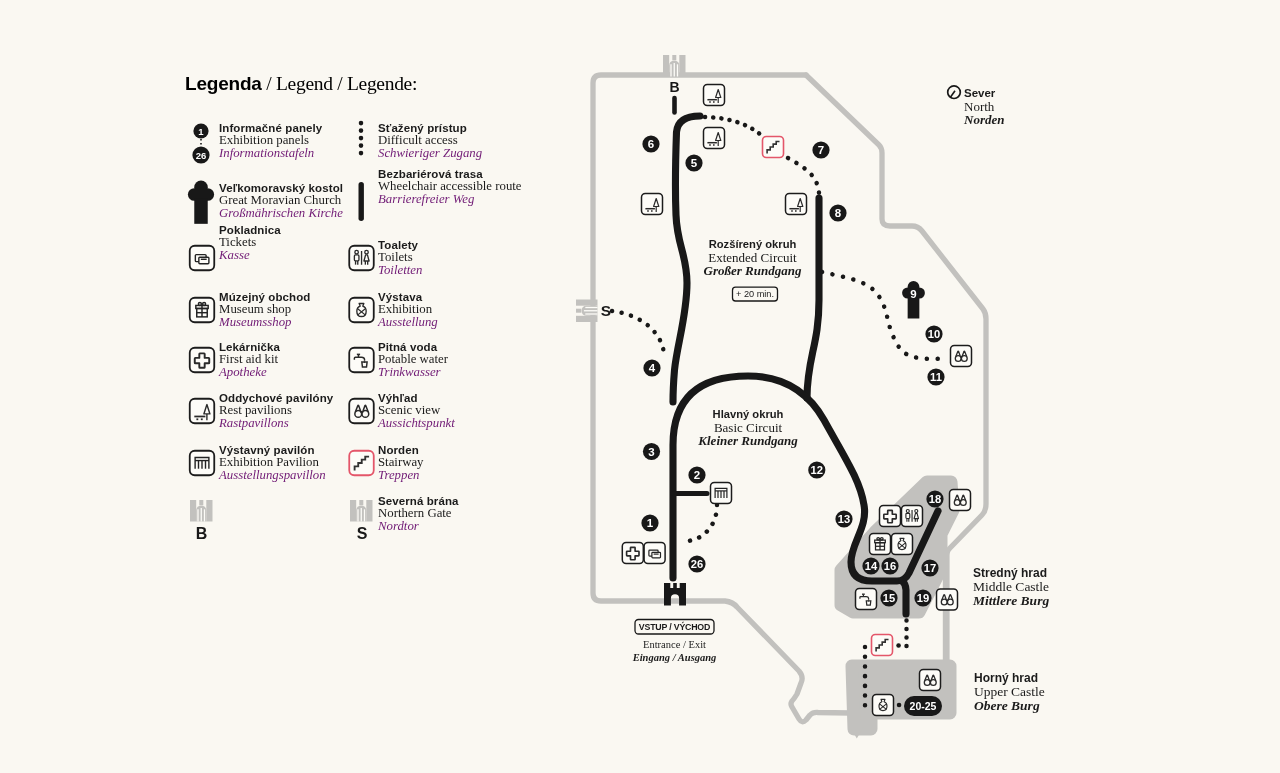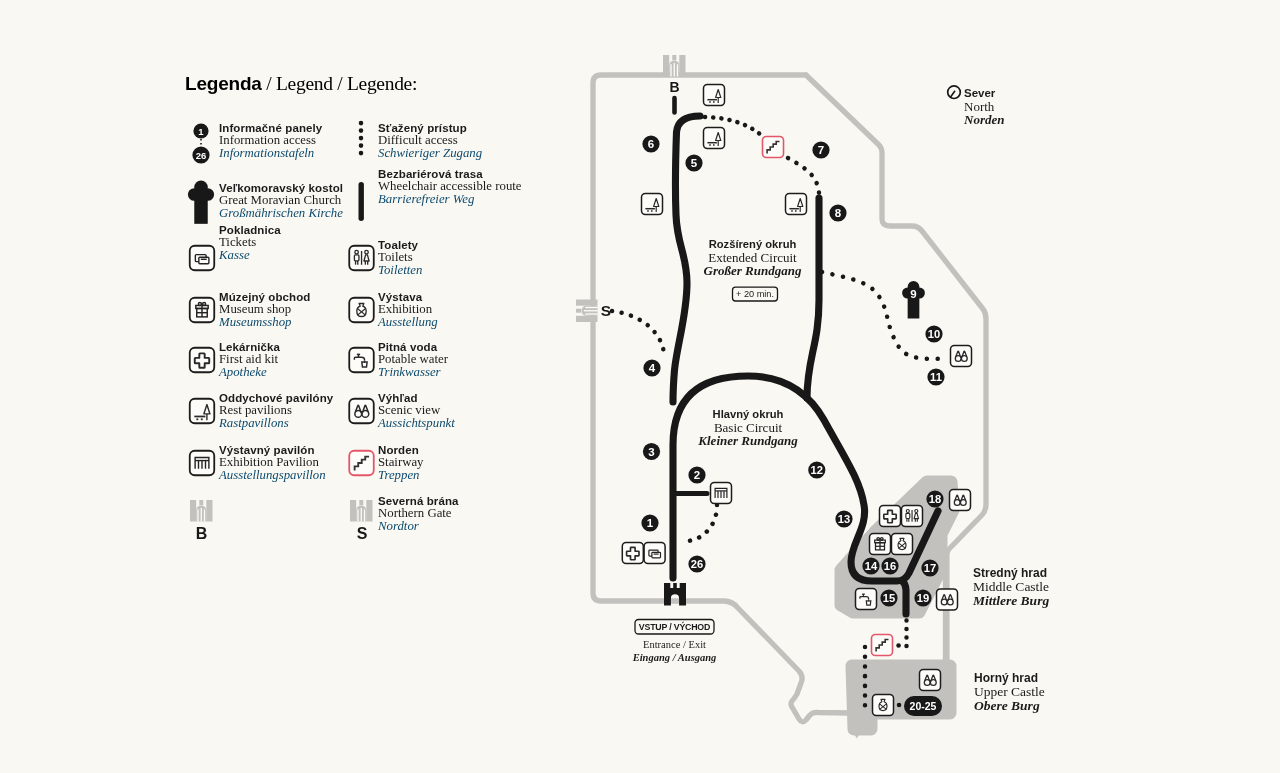--- a/index.html
+++ b/index.html
@@ -1,24 +1,24 @@
 <!DOCTYPE html>
 <html><head><meta charset="utf-8">
 <style>
 html,body{margin:0;padding:0;background:#faf8f2;width:1280px;height:773px;overflow:hidden}
 .sk{font:700 11.5px/12.45px 'Liberation Sans',sans-serif;color:#1b1b1b;letter-spacing:.1px}
 .en{font:400 12.8px/12.45px 'Liberation Serif',serif;color:#1b1b1b}
-.de{font:italic 400 12.8px/12.45px 'Liberation Serif',serif;color:#0c4a6e}
+.de{font:italic 400 12.8px/12.45px 'Liberation Serif',serif;color:#701a75}
 </style></head>
 <body>
 <div style="position:relative;width:1236px;height:773px">
 <div style="position:absolute;left:185px;top:74px;white-space:nowrap"><span style="font:700 19px/1 'Liberation Sans',sans-serif;letter-spacing:-.2px">Legenda</span><span style="font:400 19.5px/1 'Liberation Serif',serif;letter-spacing:-.3px"> / Legend / Legende:</span></div>
 <div style="position:absolute;left:219px;top:122px;white-space:nowrap">
       <div class="sk">Informačné panely</div>
-      <div class="en">Information access</div>
+      <div class="en">Exhibition panels</div>
       <div class="de">Informationstafeln</div>
     </div>
 <div style="position:absolute;left:219px;top:182px;white-space:nowrap">
       <div class="sk">Veľkomoravský kostol</div>
       <div class="en">Great Moravian Church</div>
       <div class="de">Großmährischen Kirche</div>
     </div>
 <div style="position:absolute;left:219px;top:224px;white-space:nowrap">
       <div class="sk">Pokladnica</div>
       <div class="en">Tickets</div>

